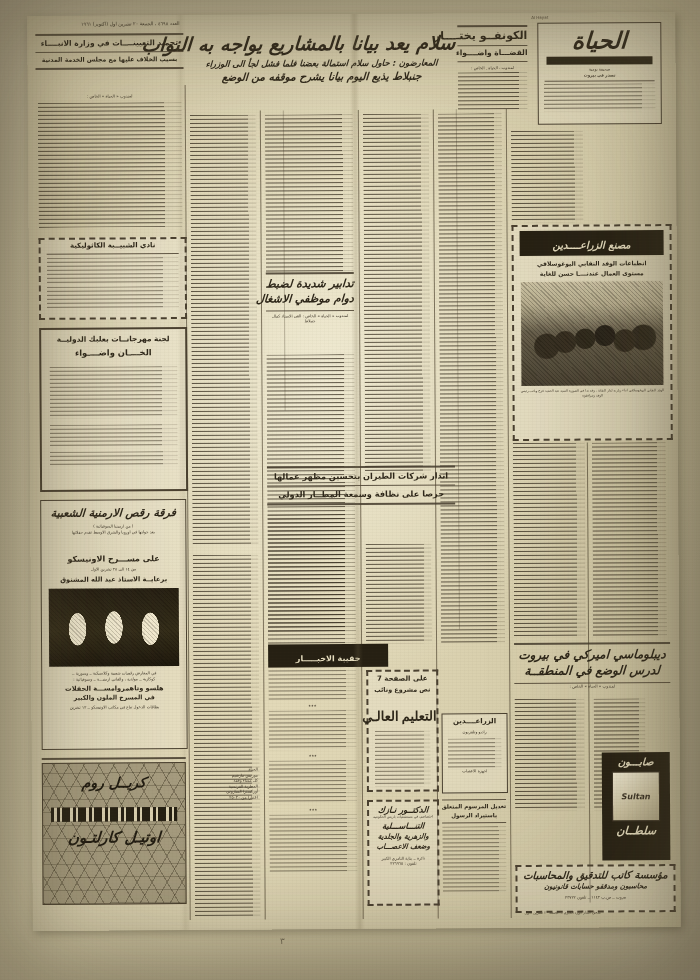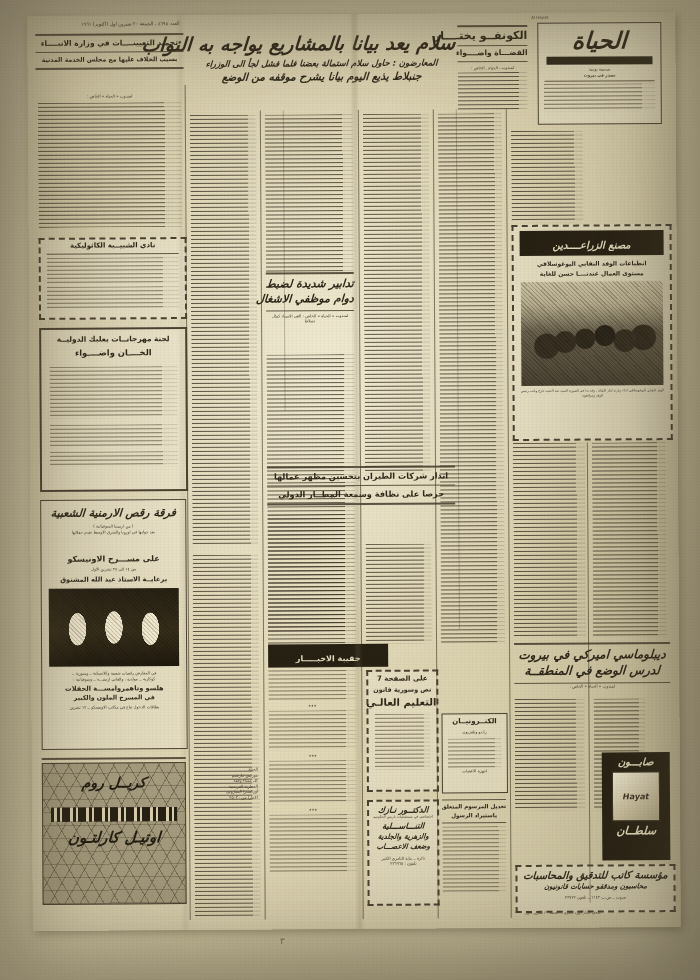--- a/index.html
+++ b/index.html
@@ -303,37 +303,37 @@
       <div class="stars" style="font-size:5px;margin:2px 0;">٭٭٭</div>
       <div class="lines sparse frag" style="height:40px;"></div>
       <div class="stars" style="font-size:5px;margin:2px 0;">٭٭٭</div>
       <div class="lines sparse frag" style="height:44px;"></div>
       <div class="stars" style="font-size:5px;margin:2px 0;">٭٭٭</div>
       <div class="lines sparse frag" style="height:58px;"></div>
     </div>
 
     <div class="col dotbox" style="left:335px;top:656px;width:68px;height:118px;">
       <div class="hl" style="font-size:7px;margin-top:4px;">على الصفحة 7</div>
-      <div class="hl" style="font-size:6.4px;margin-top:3px;">نص وسورية قانون</div>
-      <div class="hl" style="font-size:10px;margin-top:3px;">التعليم العالـي</div>
+      <div class="hl" style="font-size:6.4px;margin-top:3px;">نص مشروع ونائب</div>
+      <div class="hl" style="font-size:13px;margin-top:16px;font-family:Liberation Serif, serif;">التعليم العالـي</div>
       <div class="lines sparse frag" style="height:56px;margin:6px 6px 0;"></div>
     </div>
 
     <div class="col dotbox" style="left:335px;top:786px;width:68px;height:102px;">
       <div class="hl script" style="font-size:8.4px;margin-top:4px;">الدكتــور نـازك</div>
       <div class="micro" style="text-align:center;font-size:3.4px;">اختصاصي في مستشفيات باريس الحكومية</div>
       <div class="hl script" style="font-size:8px;margin-top:3px;">التنـــاســـلية</div>
       <div class="hl script" style="font-size:7px;margin-top:2px;">والزهرية والجلدية</div>
       <div class="hl script" style="font-size:7px;margin-top:2px;">وضعف الاعصـــاب</div>
       <div class="micro" style="text-align:center;margin-top:4px;">دائرة ــ بناية التامزي الكبير</div>
       <div class="micro" style="text-align:center;">تلفون : ٢٢٦٩٦٥</div>
     </div>
 
     <div class="col boxed" style="left:410px;top:700px;width:64px;height:78px;">
-      <div class="hl" style="font-size:7px;margin-top:4px;">الكتــرونيــان</div>
+      <div class="hl" style="font-size:7px;margin-top:4px;">الزراعــــدين</div>
       <div class="micro" style="text-align:center;margin-top:3px;">راديو وتلفزيون</div>
       <div class="lines sparse frag" style="height:30px;margin:4px 5px 0;"></div>
       <div class="micro" style="text-align:center;">اجهزة الاعصاب</div>
     </div>
 
     <div class="col" style="left:410px;top:786px;width:64px;">
       <div class="rule"></div>
       <div class="hl" style="font-size:5.6px;margin:3px 0;">تعديل المرسوم المتعلق</div>
       <div class="hl" style="font-size:5.6px;margin:3px 0;">باستيراد الرسول</div>
       <div class="rule"></div>
@@ -360,21 +360,21 @@
       <div class="rule" style="margin-top:4px;"></div>
       <div class="micro" style="text-align:center;">لمندوب « الحياة » الخاص :</div>
     </div>
     <div class="col lines dense frag" style="left:483px;top:686px;width:70px;height:112px;"></div>
     <div class="col lines dense frag" style="left:562px;top:686px;width:52px;height:112px;"></div>
 
     <div class="col blackbox" style="left:570px;top:740px;width:68px;height:108px;">
       <div class="hl script" style="font-size:10px;color:#e8dfc1;margin-top:4px;">صابـــون</div>
       <div class="soapbox" style="margin:4px 10px;height:48px;position:relative;">
         <div style="position:absolute;inset:0;display:flex;align-items:center;justify-content:center;">
-          <span style="font-size:8px;font-style:italic;color:#3a3225;font-weight:bold;">Hayat</span>
+          <span style="font-size:8px;font-style:italic;color:#3a3225;font-weight:bold;">Sultan</span>
         </div>
       </div>
       <div class="hl script" style="font-size:11px;color:#e8dfc1;">سلطــان</div>
     </div>
 
     <div class="col dotbox" style="left:483px;top:852px;width:156px;height:44px;">
       <div class="hl script" style="font-size:10px;margin-top:3px;">مؤسسة كاتب للتدقيق والمحاسبات</div>
       <div class="hl script" style="font-size:7px;margin-top:3px;">محاسبون ومدققو حسابات قانونيون</div>
       <div class="micro" style="text-align:center;margin-top:3px;">بيروت ــ ص.ب ١١٤٢ ــ تلفون ٢٣٧٢٢</div>
     </div>

